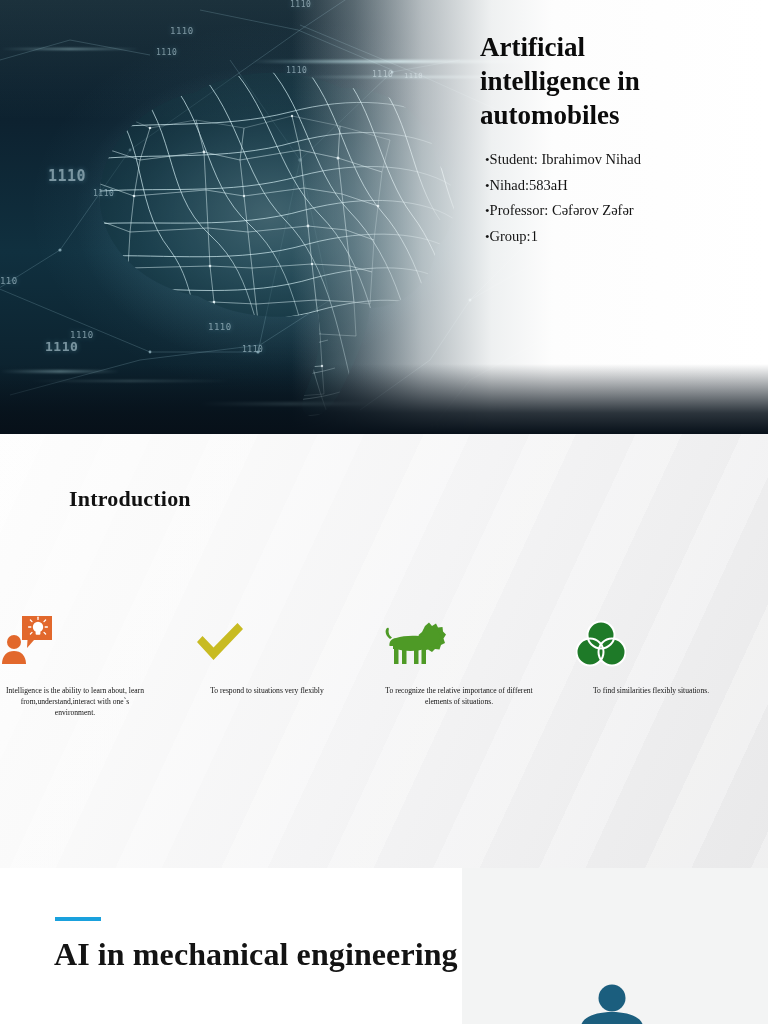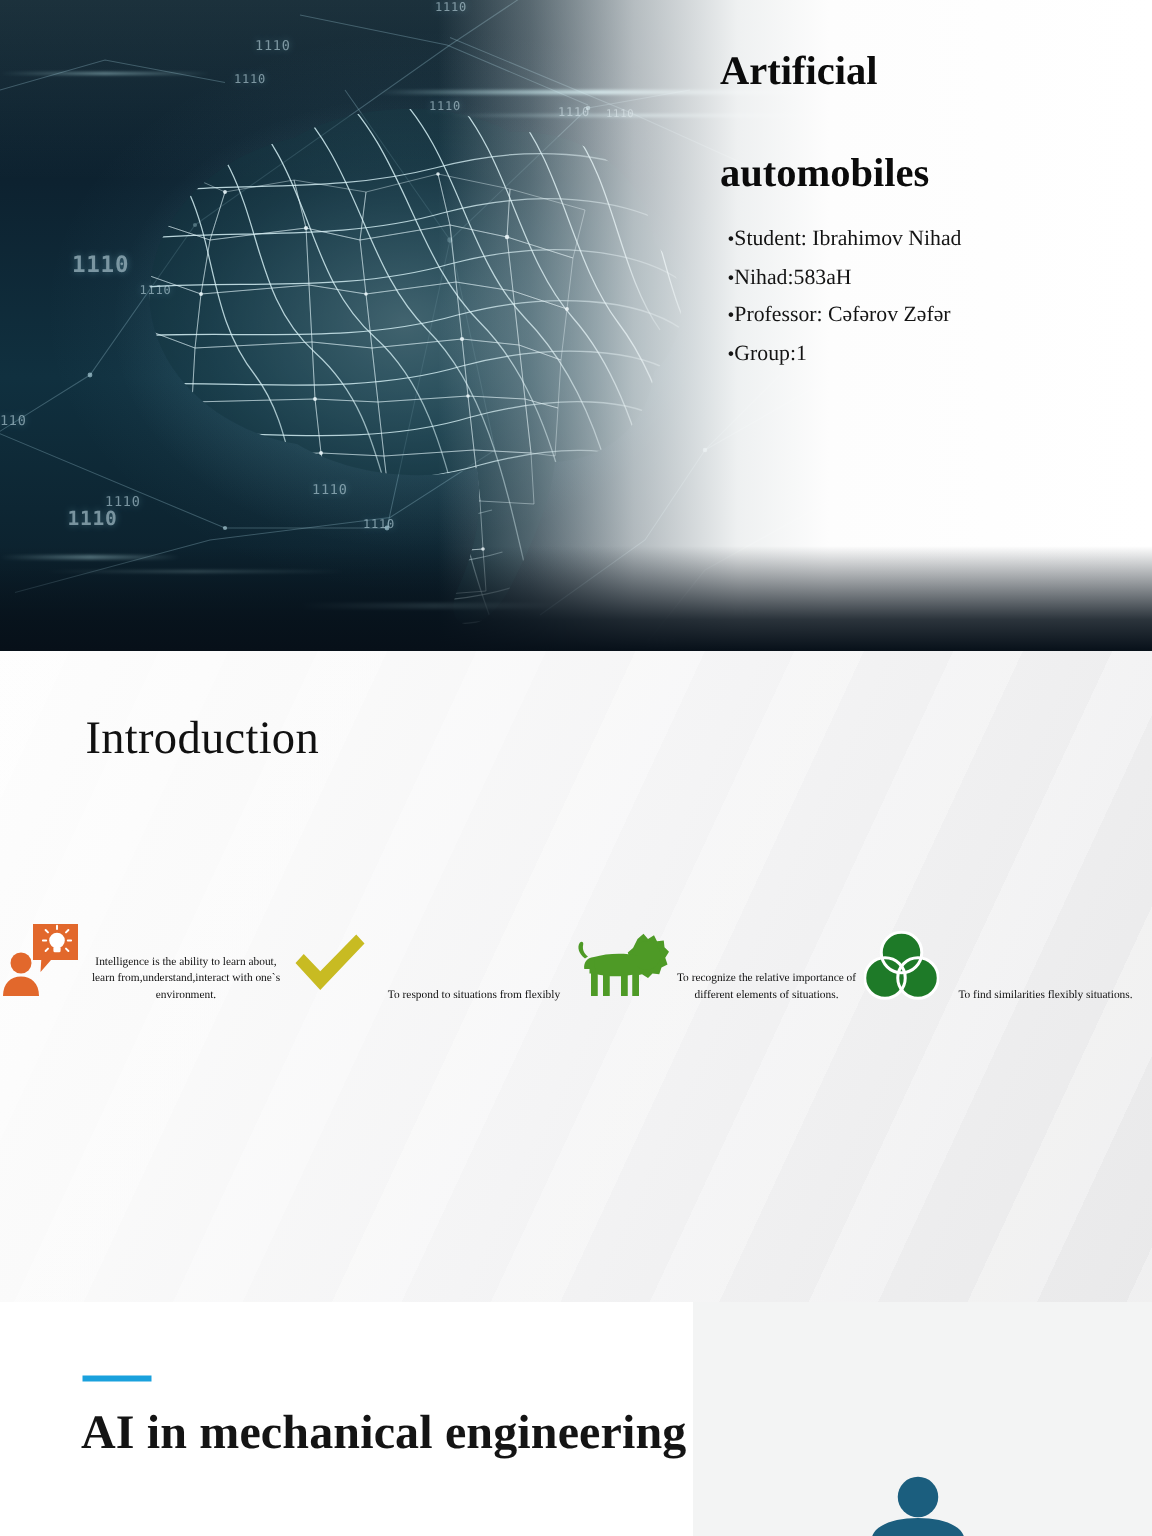--- a/index.html
+++ b/index.html
@@ -83,28 +83,28 @@
   }
   .intro-sheen{
     position:absolute;inset:0;
     background:repeating-linear-gradient(115deg,
       rgba(255,255,255,.55) 0px, rgba(255,255,255,.55) 42px,
       rgba(244,244,245,.0) 42px, rgba(244,244,245,.0) 96px);
     opacity:.55;
   }
   .intro-title{
     position:absolute;left:57px;top:40px;
-    font-weight:normal;font-size:31px;color:#111;margin:0;letter-spacing:.2px;
+    font-weight:bold;font-size:22px;color:#111;margin:12px;letter-spacing:.2px;
   }
   .cards{
     position:absolute;left:0;top:176px;width:768px;
     display:flex;
   }
   .card{
-    width:192px;display:flex;align-items:flex-end;
+    width:192px;display:flex;flex-direction:column;align-items:flex-start;
   }
   .card-icon{height:58px;display:flex;align-items:flex-end;justify-content:center;}
   .card-text{
     margin-top:17px;width:150px;text-align:center;
     font-size:7.6px;line-height:1.45;color:#111;
   }
 
   
   .slide-mech{
     position:absolute;left:0;top:868px;width:768px;height:156px;
@@ -294,21 +294,21 @@
     <span class="binary" style="left:242px;top:345px;font-size:8px;">1110</span>
     <span class="binary" style="left:430px;top:424px;font-size:8px;opacity:.4;">1110</span>
     <span class="binary" style="left:488px;top:404px;font-size:7px;opacity:.3;">1110</span>
 
     <div class="hero-fade"></div>
     <div class="hero-bottomfade"></div>
 
     <div class="hero-text">
       <h1 class="hero-title">
         <span>Artificial</span><br>
-        <br>
+        <span>intelligence in</span><br>
         <span>automobiles</span>
       </h1>
       <ul class="hero-list">
         <li><span class="bdot">•</span><span>Student: Ibrahimov Nihad</span></li>
         <li><span class="bdot">•</span><span>Nihad:583aH</span></li>
         <li><span class="bdot">•</span><span>Professor: Cəfərov Zəfər</span></li>
         <li><span class="bdot">•</span><span>Group:1</span></li>
       </ul>
     </div>
   </section>
@@ -344,21 +344,21 @@
         </div>
         <div class="card-text">Intelligence is the ability to learn about, learn from,understand,interact with one`s environment.</div>
       </div>
 
       <div class="card">
         <div class="card-icon">
           <svg width="56" height="48" viewBox="0 0 56 48">
             <path d="M5 22 L10.5 16 L21.5 27.5 L45.5 3 L51 9 L21.5 40 Z" fill="#C8BB22"></path>
           </svg>
         </div>
-        <div class="card-text">To respond to situations from flexibly</div>
+        <div class="card-text">To respond to situations very flexibly</div>
       </div>
 
       <div class="card">
         <div class="card-icon">
           <svg width="62" height="46" viewBox="0 0 62 46">
 
             <path d="M41 4 L45 0.5 L48 4 L52 1.5 L54 5.5 L58.5 5 L59 9.5 L62 12.5 L59.5 16.5
                      L61 21 L57 23 L55.5 27.5 L51 27 L48 30 L44 27.5 L40 28.5 L38 24.5
                      L34.5 22 L36 17.5 L34.5 13 L38 10 Z" fill="#4E9A26"></path>
 

